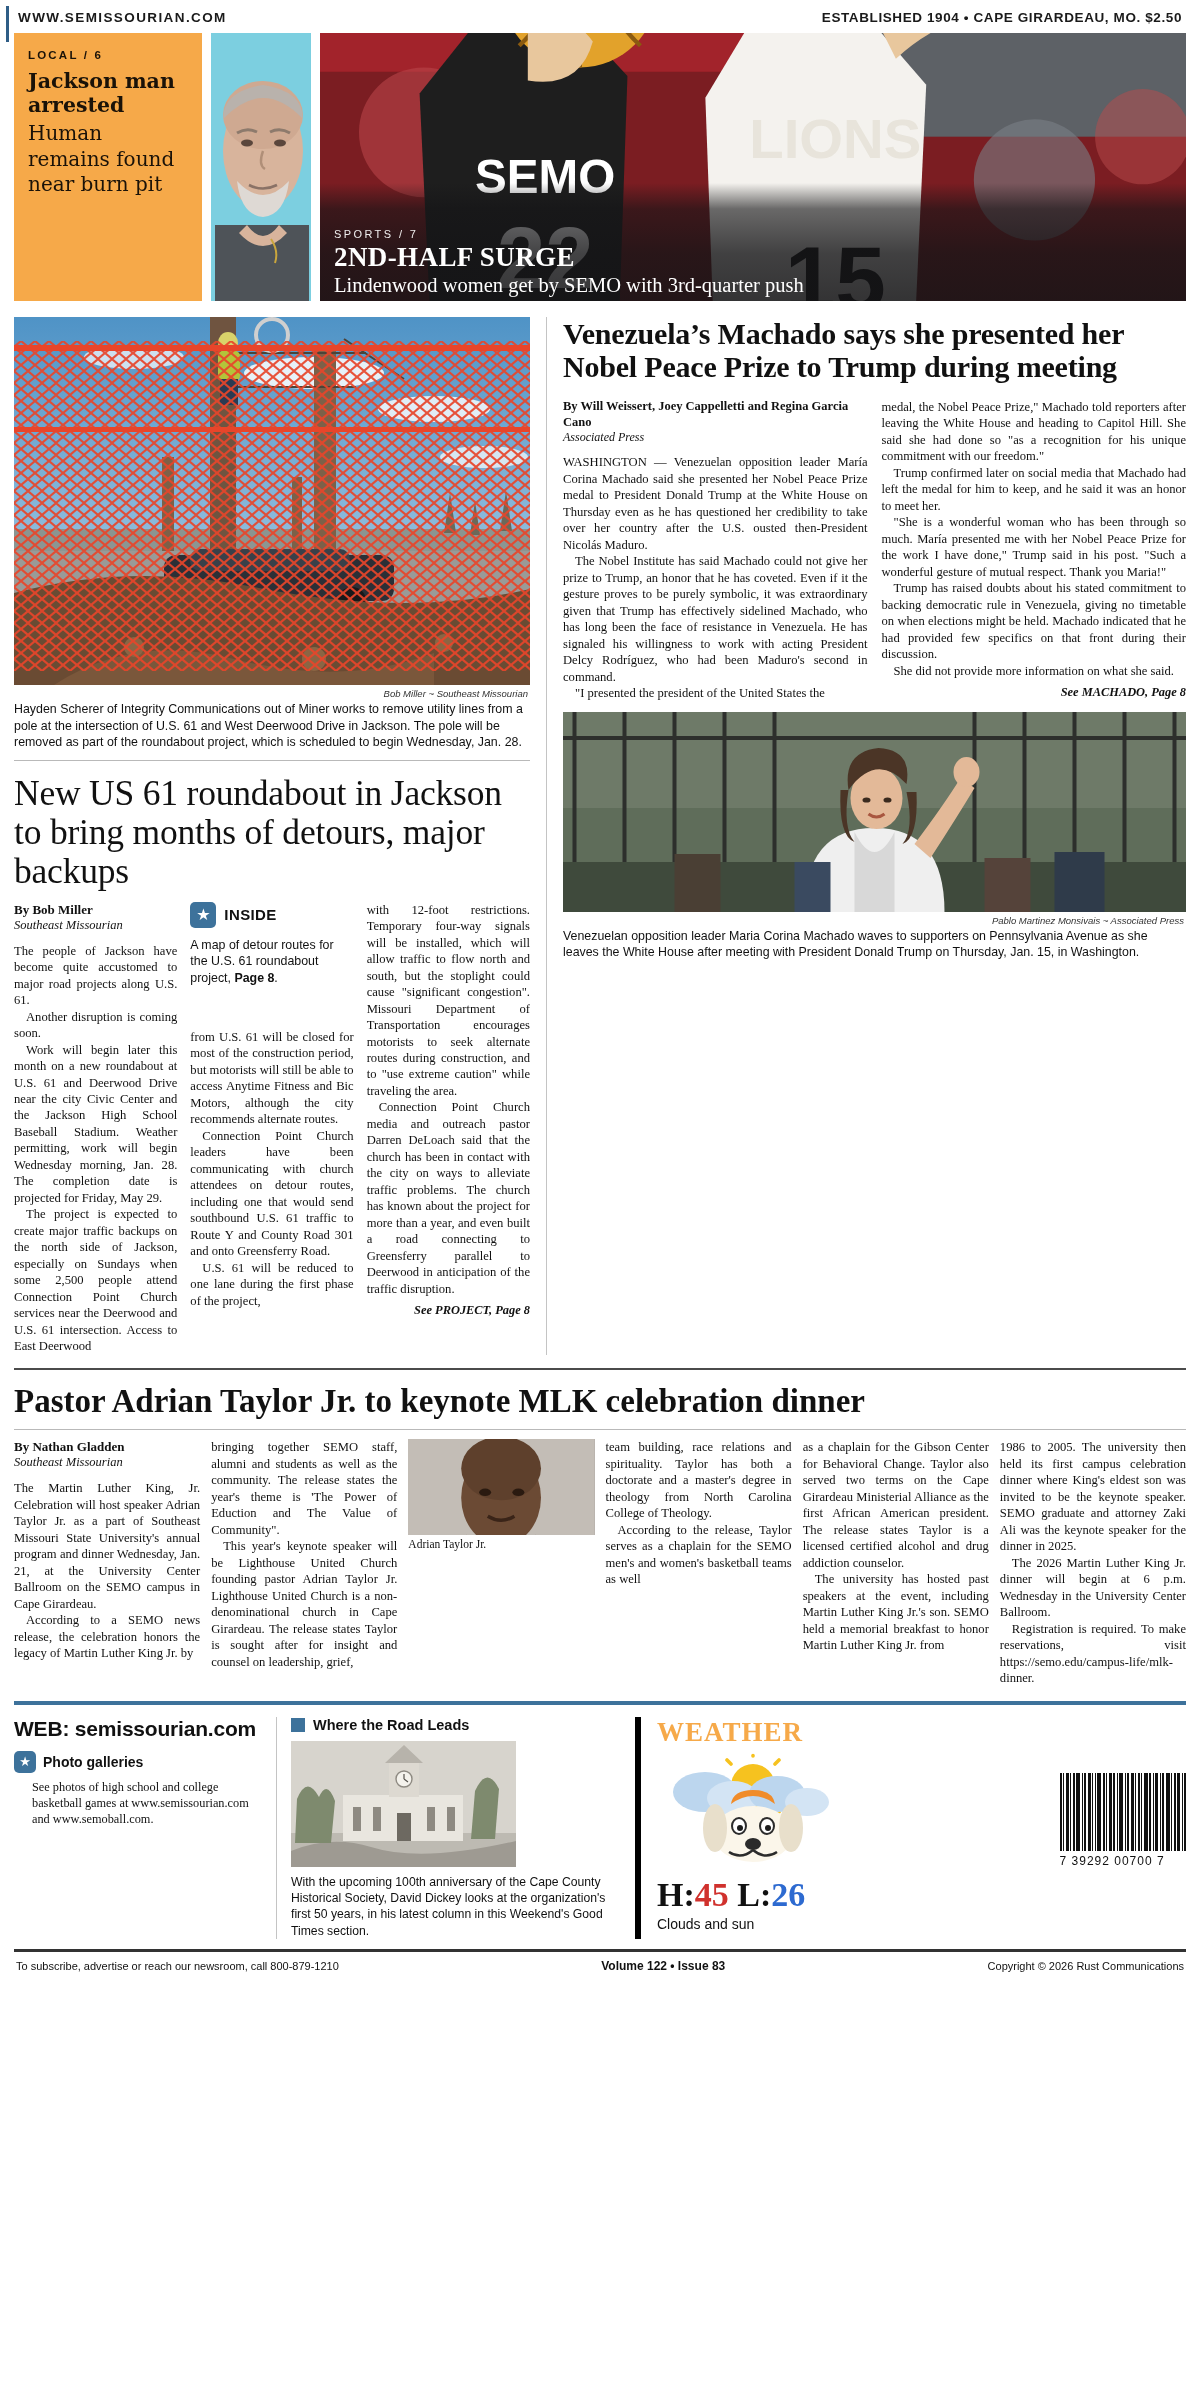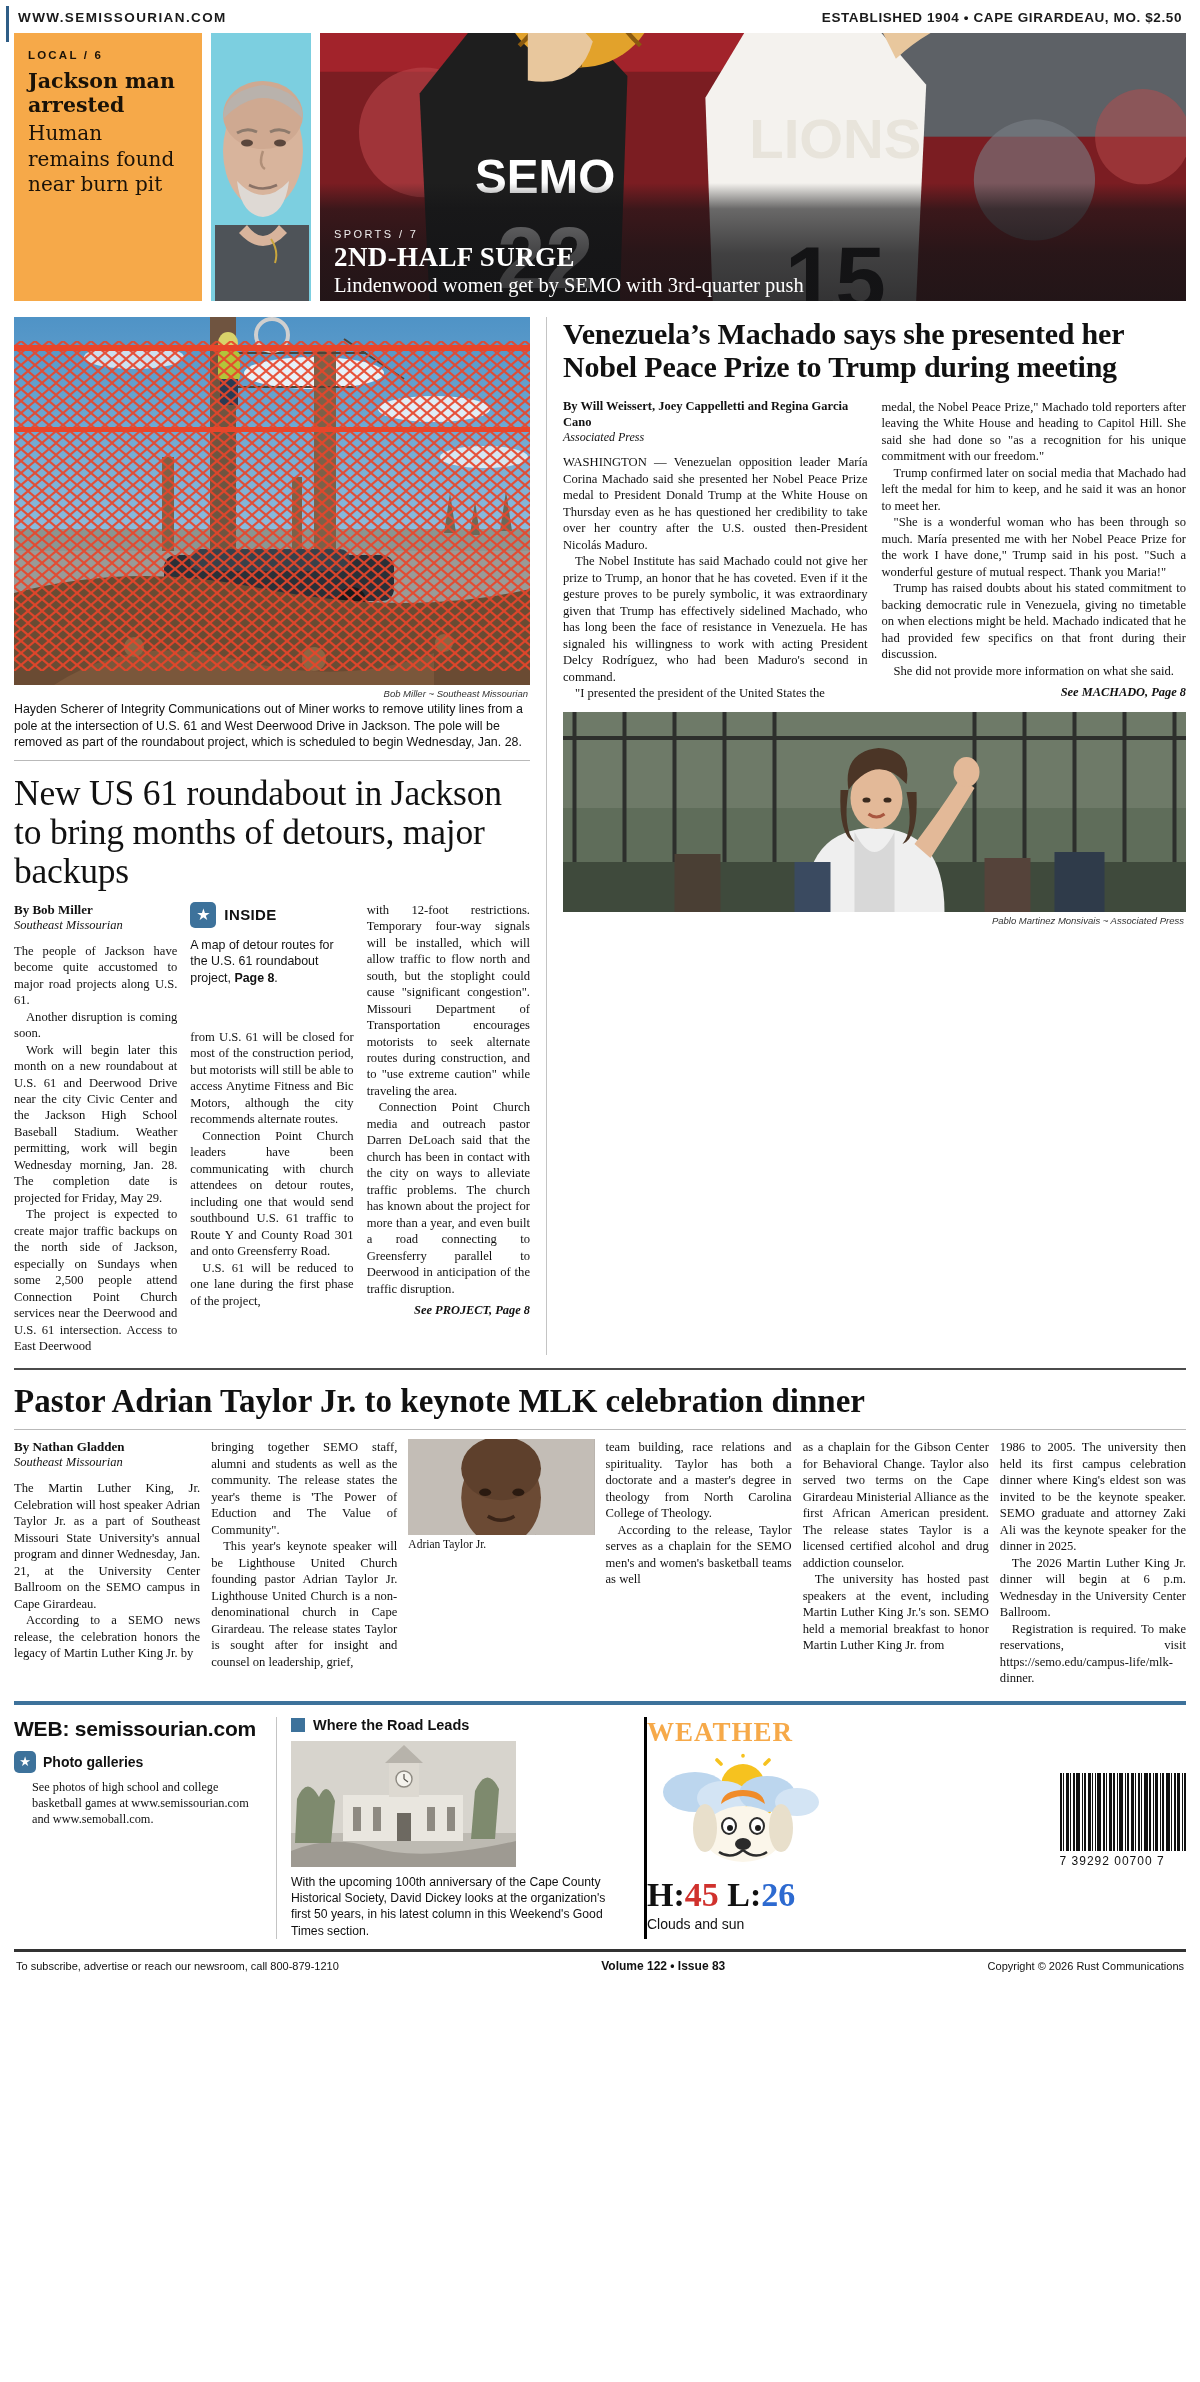--- a/index.html
+++ b/index.html
@@ -143,21 +143,21 @@
   .web-title { font-size: 21px; font-weight: 700; letter-spacing: -.2px; margin-bottom: 10px; }
   .web-title b { font-weight: 800; }
   .pg-head { display: flex; align-items: center; gap: 7px; margin-bottom: 6px; }
   .pg-text { font-size: 12.3px; line-height: 1.32; font-family:"Liberation Serif",serif; padding-left: 18px; }
   .promo-road { width: 330px; }
   .road-head { display: flex; align-items: center; gap: 8px; margin-bottom: 8px; font-size: 14.5px; font-weight: 700; }
   .sq-badge { width: 14px; height: 14px; background: #3d729b; }
   .road-img { width: 225px; height: 126px; background: #cfcfc8; position: relative; overflow: hidden; }
   .road-text { font-size: 12.2px; line-height: 1.34; font-family:"Liberation Sans Narrow","Liberation Sans",sans-serif; margin-top: 7px; }
 
-  .promo-weather { flex: 1; position: relative; border-left: 3px solid #000000; margin-left: 9px; }
+  .promo-weather { flex: 1; position: relative; padding-left: 16px; border-left: 6px solid #000000; }
   .wx-title { font-family: "Liberation Serif", serif; font-weight: 700; font-size: 27px;
               color: #f6a949; letter-spacing: 1px; }
   .wx-temps { font-family: "Liberation Serif", serif; font-size: 34px; font-weight: 700; margin-top: 4px; }
   .wx-temps .red { color: #d0312d; }
   .wx-temps .blue { color: #2d6ad0; }
   .wx-desc { font-size: 14px; margin-top: 2px; }
 
   .barcode { display: flex; align-items: flex-end; gap: 1.5px; height: 78px; }
   .barcode i { display: block; background: #111; height: 100%; }
   .bc-num { font-size: 12px; letter-spacing: 1px; margin-top: 3px; font-family:"Liberation Sans Narrow","Liberation Sans",sans-serif;}
@@ -393,20 +393,21 @@
 
           <path d="M360 132 q30 -40 46 -66 l14 10 q-18 30 -44 70Z" fill="#e3b998"></path>
           <ellipse cx="412" cy="60" rx="13" ry="15" fill="#e3b998"></ellipse>
           <rect x="240" y="150" width="36" height="50" fill="#3a4a60"></rect>
           <rect x="430" y="146" width="46" height="54" fill="#55433a"></rect>
           <rect x="500" y="140" width="50" height="60" fill="#2f3b4a"></rect>
           <rect x="120" y="142" width="46" height="58" fill="#4a3f34"></rect>
         </svg>
       </div>
       <div class="credit">Pablo Martinez Monsivais ~ Associated Press</div>
+      <div class="caption">Venezuelan opposition leader Maria Corina Machado waves to supporters on Pennsylvania Avenue as she leaves the White House after meeting with President Donald Trump on Thursday, Jan. 15, in Washington.</div>
     </div>
   </div>
 
   <div class="sep-rule"></div>
   <div class="mlk-wrap">
     <h2 class="hl-mlk">Pastor Adrian Taylor Jr. to keynote MLK celebration dinner</h2>
     <div class="rule-thin"></div>
     <div class="cols6" style="margin-top:9px">
       <div>
         <div class="byline">By Nathan Gladden</div>

